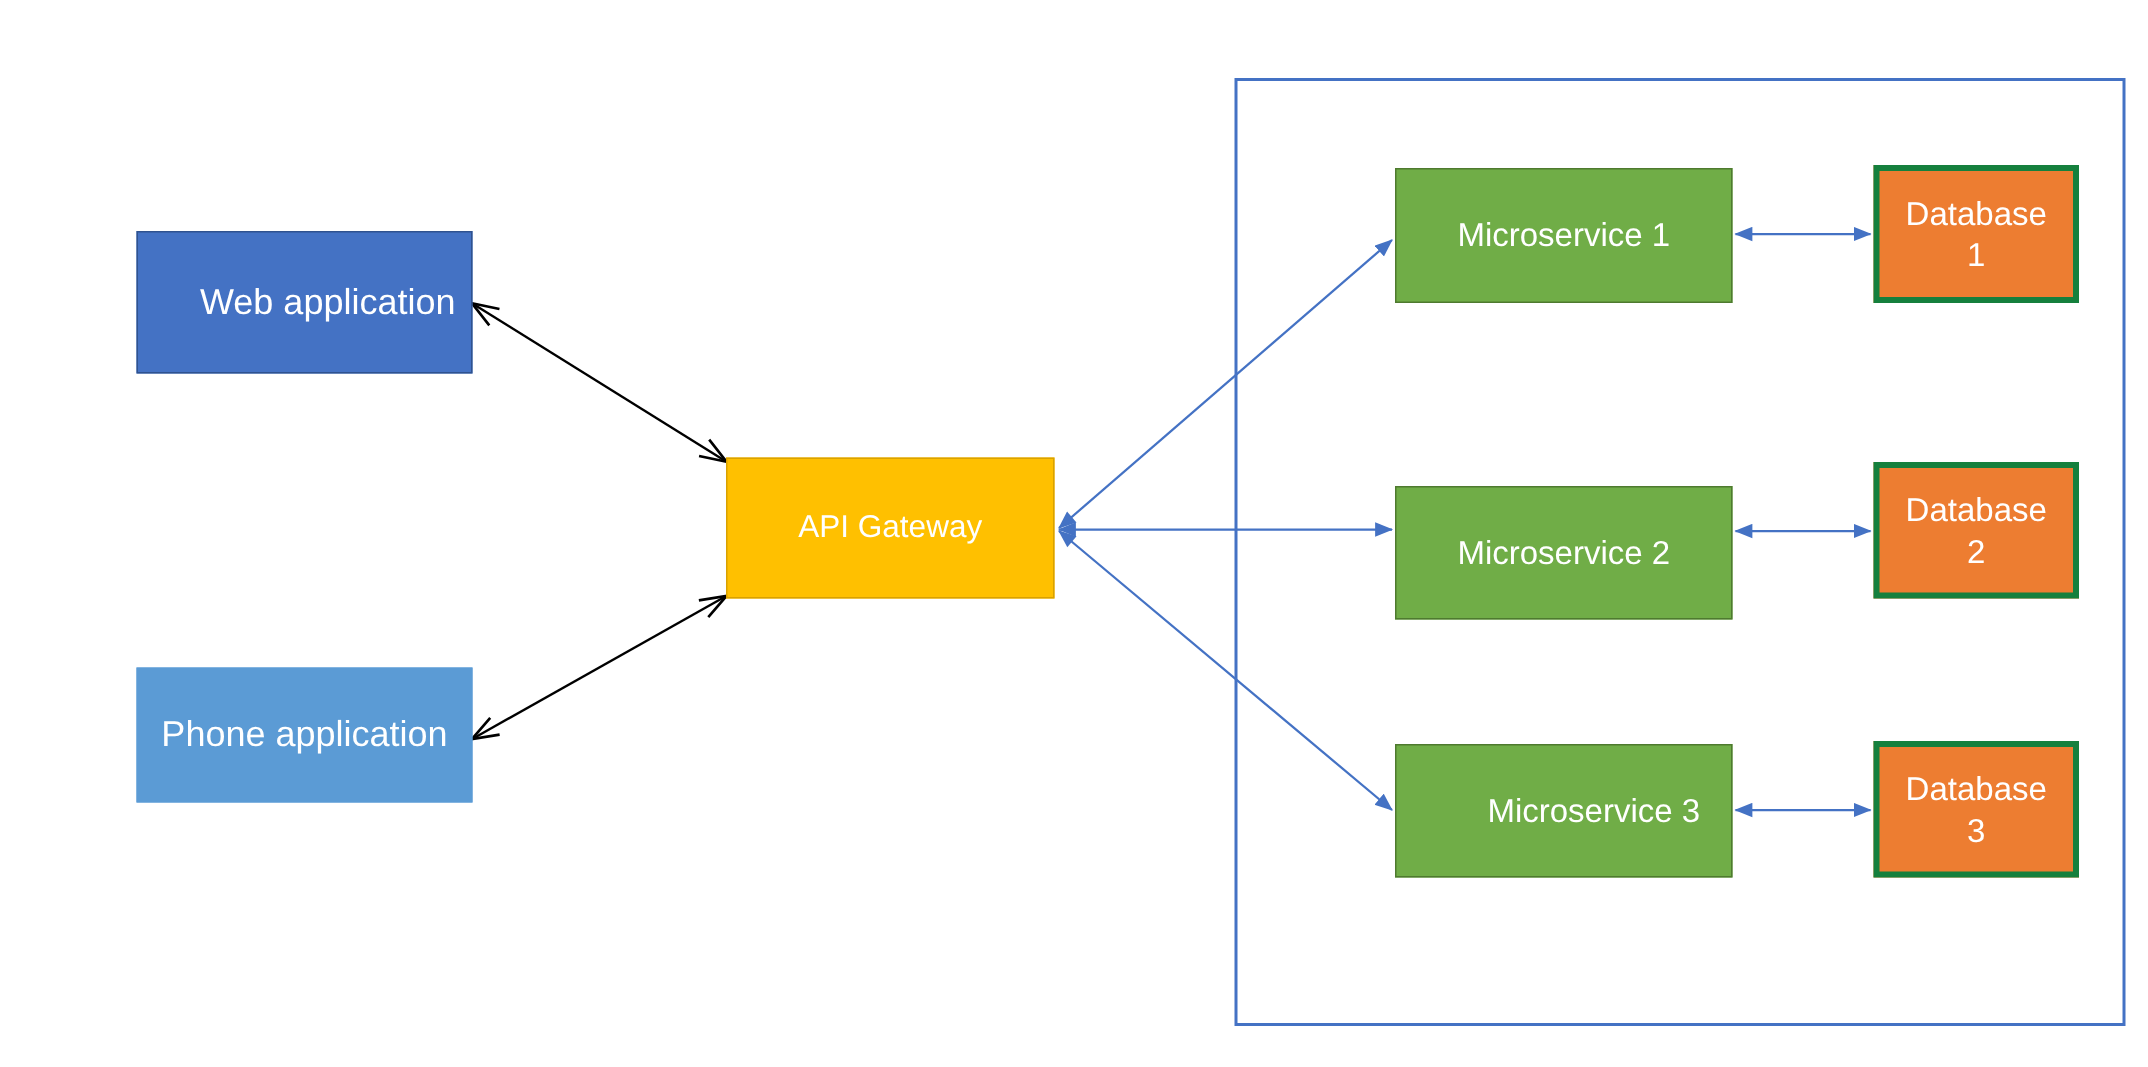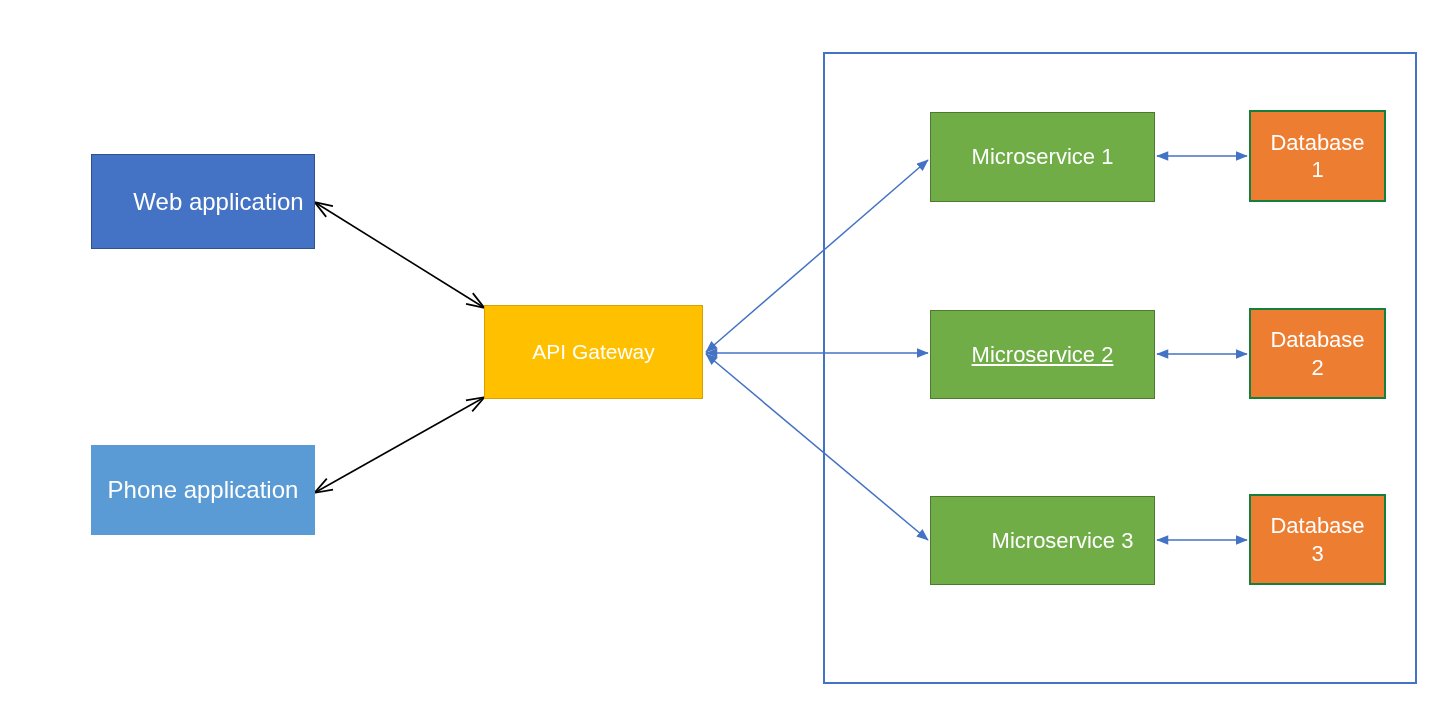--- a/index.html
+++ b/index.html
@@ -56,33 +56,33 @@
     border: 1px solid #5B9BD5;
     font-size: 24px;
   }
   .n-gateway {
     left: 484px; top: 305px;  width: 219px; height: 94px;
     background: #FFC000;
     border: 1px solid #D9A100;
     font-size: 21px;
   }
   .n-ms1 { left: 930px; top: 112px; width: 225px; height: 90px; }
-  .n-ms2 { left: 930px; top: 310px; width: 225px; height: 89px; text-decoration: underline; }
+  .n-ms2 { left: 930px; top: 324px; width: 225px; height: 89px; }
   .n-ms3 { left: 930px; top: 496px; width: 225px; height: 89px; padding-left: 40px; }
   .n-ms1, .n-ms2, .n-ms3 {
     background: #70AD47;
     border: 1px solid #4E7A2F;
     font-size: 22px;
   }
   .n-db1 { left: 1249px; top: 110px; width: 137px; height: 92px; }
   .n-db2 { left: 1249px; top: 308px; width: 137px; height: 91px; }
   .n-db3 { left: 1249px; top: 494px; width: 137px; height: 91px; }
   .n-db1, .n-db2, .n-db3 {
     background: #ED7D31;
-    border: 2px solid #15803d;
+    border: 4px solid #15803d;
     font-size: 22px;
   }
 
   
   .group-box {
     position: absolute;
     left: 823px;
     top: 52px;
     width: 594px;
     height: 632px;

